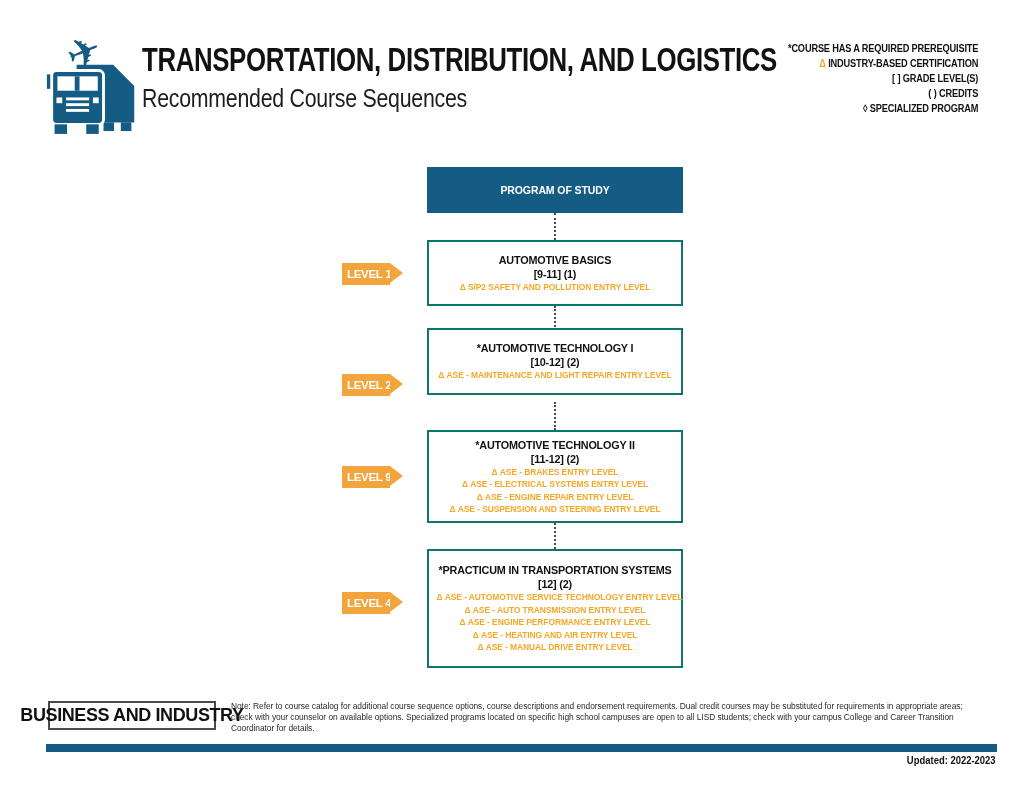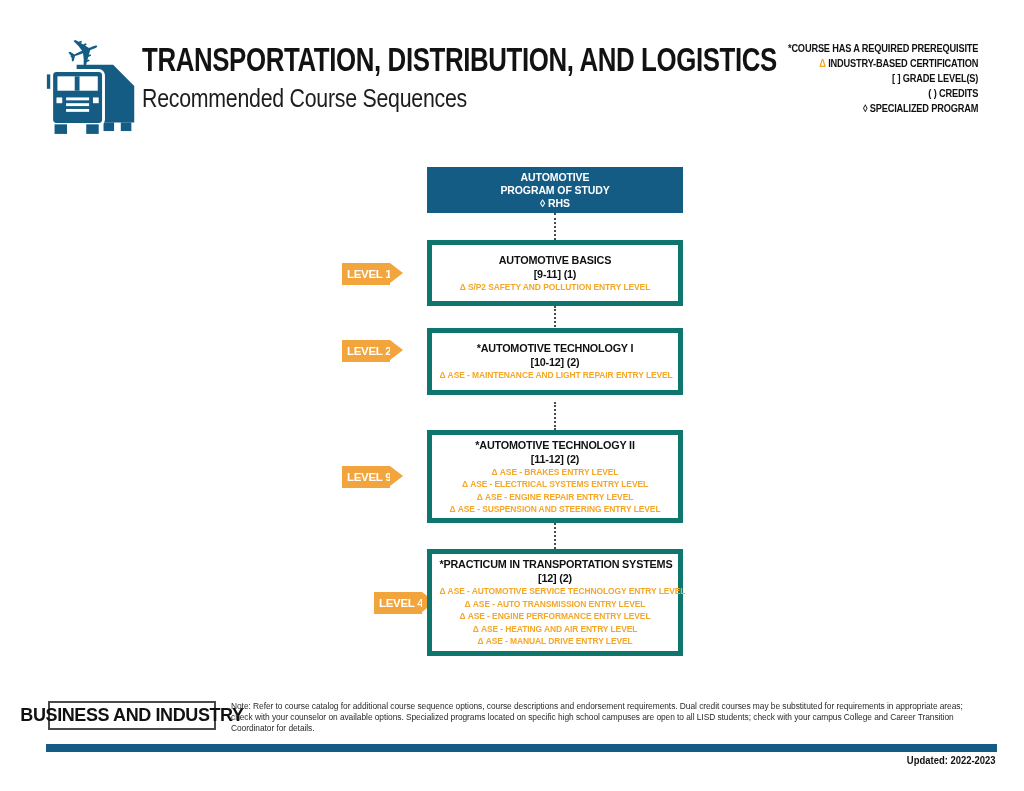--- a/index.html
+++ b/index.html
@@ -25,41 +25,41 @@
                  background:#155c85; color:#fff; display:flex; flex-direction:column;
                  justify-content:center; text-align:center; font-weight:bold;
                  font-size:10.5px; line-height:13px; letter-spacing:-0.1px; }
 
   .conn { position:absolute; left:554px; width:0; border-left:2px dotted #4a4a4c; }
   .c1 { top:213px; height:27px; }
   .c2 { top:306px; height:29px; }
   .c3 { top:402px; height:28px; }
   .c4 { top:523px; height:26px; }
 
-  .course-box { position:absolute; left:427px; width:256px; border:5px solid #0f766e;
+  .course-box { position:absolute; left:427px; width:256px; border:2px solid #0f766e;
                 background:#fff; display:flex; flex-direction:column; justify-content:center;
                 align-items:center; text-align:center; }
   .b1 { top:240px; height:66px; }
   .b2 { top:328px; height:67px; }
   .b3 { top:430px; height:93px; }
-  .b4 { top:549px; height:107px; }
+  .b4 { top:549px; height:119px; }
   .box-inner { width:100%; transform:scaleX(0.94); }
   .course-title, .course-grade { font-weight:bold; font-size:11.5px; line-height:14px;
                                  color:#111; letter-spacing:-0.2px; white-space:nowrap; }
   .cert { font-weight:bold; font-size:9px; line-height:12.5px; color:#F5A728;
           letter-spacing:-0.1px; white-space:nowrap; }
   .cert:first-of-type { margin-top:2px; }
 
   .level-tag { position:absolute; left:342px; width:48px; height:22px; background:#F2A43D;
                color:#fff; font-weight:bold; font-size:11.5px; display:flex; align-items:center;
                padding-left:5px; letter-spacing:-0.3px; white-space:nowrap; }
   .level-tag::after { content:''; position:absolute; left:48px; top:0;
                       border-top:10.5px solid transparent; border-bottom:10.5px solid transparent;
                       border-left:13px solid #F2A43D; }
-  .t1 { top:263px; } .t2 { top:340px; } .t3 { top:466px; } .t4 { top:592px;margin-left:32px; }
+  .t1 { top:263px; } .t2 { top:374px; } .t3 { top:466px; } .t4 { top:592px; }
 
   
   .category-box { position:absolute; left:48px; top:701px; width:168px; height:29px;
                   border:2px solid #4a4a4c; display:flex; align-items:center; justify-content:center;
                   font-weight:bold; font-size:18px; letter-spacing:-0.4px; color:#111;
                   white-space:nowrap; }
   .note { position:absolute; left:231px; top:701px; width:744px; font-size:8.4px;
           line-height:11px; color:#2b2b2b; letter-spacing:-0.05px; }
   .bottom-bar { position:absolute; left:46px; top:744px; width:951px; height:8px; background:#155c85; }
   .updated { position:absolute; right:28px; top:754px; font-size:10.5px; font-weight:bold;
@@ -100,23 +100,21 @@
 
   <div class="legend">
     <div><span>*</span><span>COURSE HAS A REQUIRED PREREQUISITE</span></div>
     <div><span class="sym-orange">Δ </span><span>INDUSTRY-BASED CERTIFICATION</span></div>
     <div><span>[ ] </span><span>GRADE LEVEL(S)</span></div>
     <div><span>( ) </span><span>CREDITS</span></div>
     <div><span>◊ </span><span>SPECIALIZED PROGRAM</span></div>
   </div>
 
   <div class="program-box">
-    <div>AUTOMOTIVE</div>
     <div>PROGRAM OF STUDY</div>
-    <div>◊ RHS</div>
   </div>
 
   <div class="conn c1"></div>
   <div class="conn c2"></div>
   <div class="conn c3"></div>
   <div class="conn c4"></div>
 
   <div class="level-tag t1">LEVEL 1</div>
   <div class="level-tag t2">LEVEL 2</div>
   <div class="level-tag t3">LEVEL 9</div>

